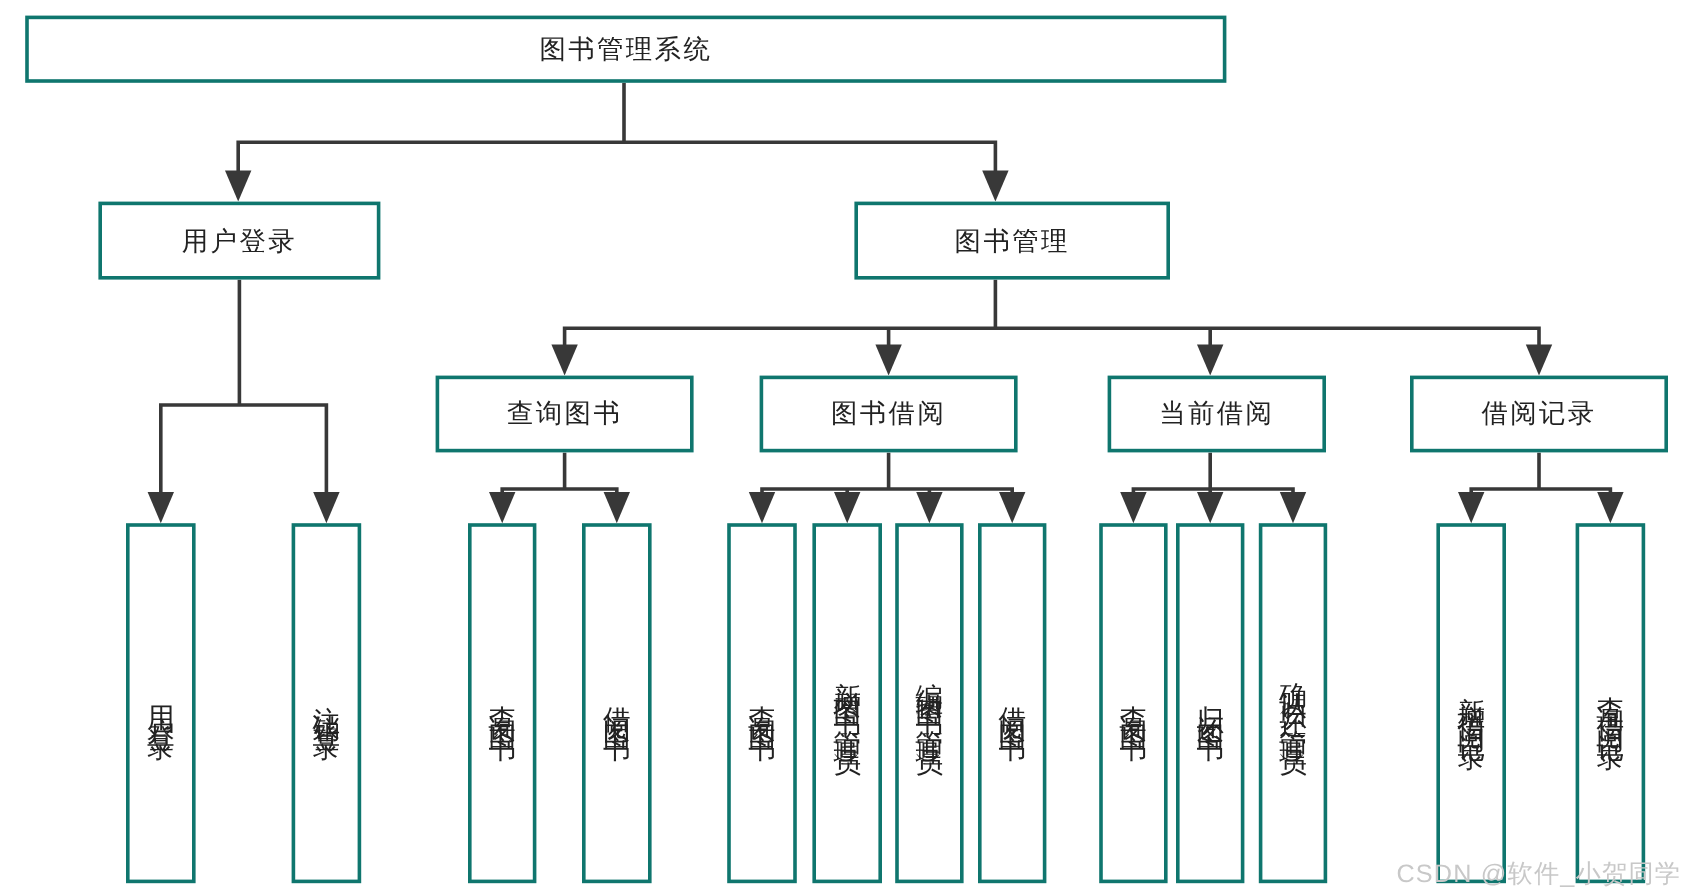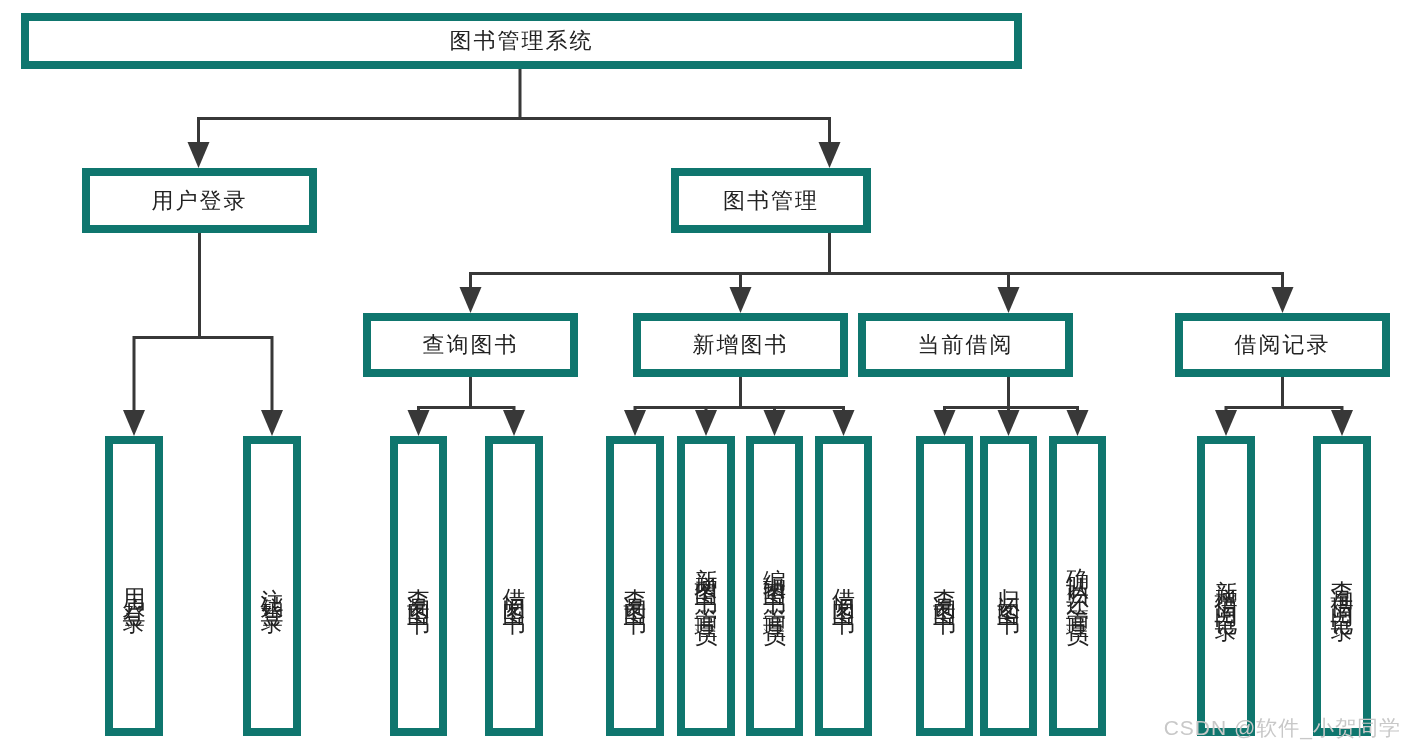--- a/index.html
+++ b/index.html
@@ -14,21 +14,21 @@
   }
   .connectors {
     position: absolute;
     left: 0; top: 0;
     width: 1405px; height: 747px;
     pointer-events: none;
   }
   .box {
     position: absolute;
     box-sizing: border-box;
-    border: 8px solid #0f766e;
+    border: 3px solid #0f766e;
     background: #ffffff;
     display: flex;
     align-items: center;
     justify-content: center;
   }
   .hbox { font-size: 22px; letter-spacing: 2px; }
   .hbox span { white-space: nowrap; }
   .vbox .vtext {
     writing-mode: vertical-rl;
     font-size: 23px;
@@ -86,38 +86,38 @@
     </g>
   </svg>
 
   <div class="box hbox" style="left:21px;top:13px;width:1001px;height:56px">
     <span>图书管理系统</span>
   </div>
 
   <div class="box hbox" style="left:82px;top:168px;width:235px;height:65px">
     <span>用户登录</span>
   </div>
-  <div class="box hbox" style="left:671px;top:168px;width:200px;height:65px">
+  <div class="box hbox" style="left:712px;top:168px;width:263px;height:65px">
     <span>图书管理</span>
   </div>
 
   <div class="box vbox" style="left:105px;top:436px;width:58px;height:300px">
     <span class="vtext">用户登录</span>
   </div>
   <div class="box vbox" style="left:243px;top:436px;width:58px;height:300px">
     <span class="vtext">注销登录</span>
   </div>
 
   <div class="box hbox" style="left:363px;top:313px;width:215px;height:64px">
     <span>查询图书</span>
   </div>
   <div class="box hbox" style="left:633px;top:313px;width:215px;height:64px">
-    <span>新增图书</span>
+    <span>图书借阅</span>
   </div>
-  <div class="box hbox" style="left:858px;top:313px;width:215px;height:64px">
+  <div class="box hbox" style="left:923px;top:313px;width:182px;height:64px">
     <span>当前借阅</span>
   </div>
   <div class="box hbox" style="left:1175px;top:313px;width:215px;height:64px">
     <span>借阅记录</span>
   </div>
 
   <div class="box vbox" style="left:390px;top:436px;width:57px;height:300px">
     <span class="vtext">查询图书</span>
   </div>
   <div class="box vbox" style="left:485px;top:436px;width:58px;height:300px">

